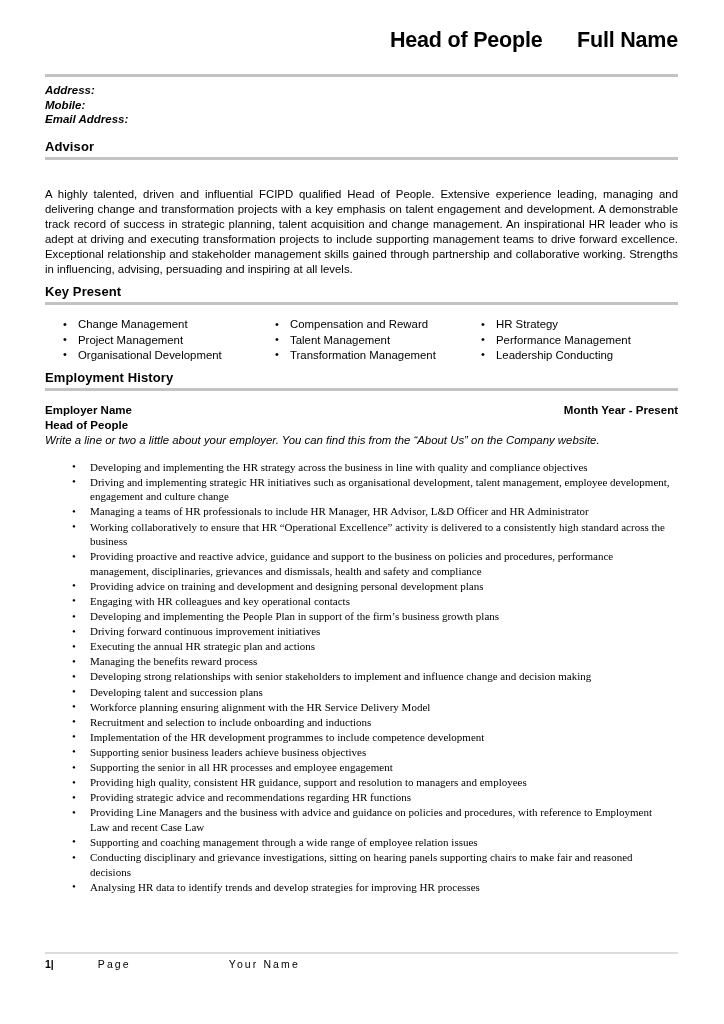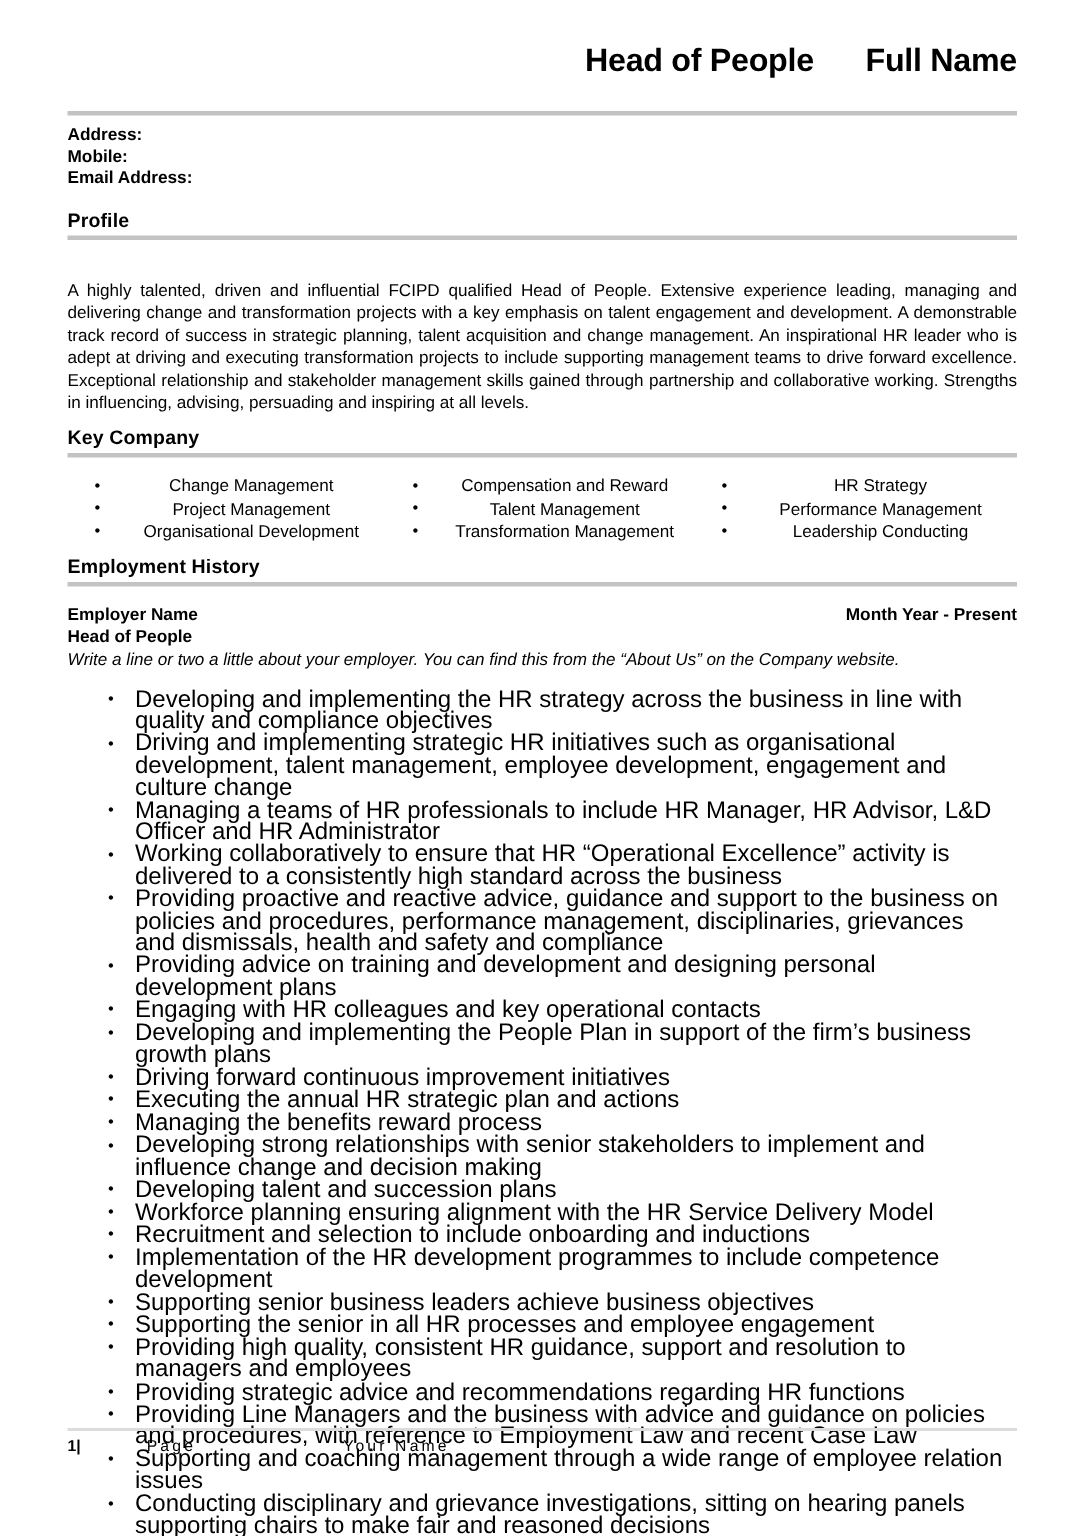--- a/index.html
+++ b/index.html
@@ -57,20 +57,21 @@
   .rule {
     height: 3px;
     background: #c3c3c3;
     width: 633px;
   }
 
   
   .contact {
     padding-top: 6px;
     padding-bottom: 5px;
+    font-style: italic;
   }
   .contact-line {
     font-size: 11.5px;
     font-weight: bold;
     line-height: 14.6px;
     white-space: nowrap;
   }
 
   
   .section-head {
@@ -99,21 +100,20 @@
   .skills-col {
     box-sizing: border-box;
   }
   .skills-col.c1 { width: 212px; }
   .skills-col.c2 { width: 206px; }
   .skills-col.c3 { width: 215px; }
   ul.skill-list {
     list-style: none;
     margin: 0;
     padding: 0;
-    text-align: center;
   }
   ul.skill-list li {
     font-size: 11.4px;
     line-height: 15.2px;
     position: relative;
     padding-left: 33px;
   }
   ul.skill-list li::before {
     content: "\2022";
     position: absolute;
@@ -143,26 +143,27 @@
     line-height: 15.5px;
     margin-top: 1px;
   }
 
   ul.duty-list {
     list-style: none;
     margin: 11px 0 0 0;
     padding: 0;
   }
   ul.duty-list li {
-    font-size: 16px;
+    font-size: 11px;
     line-height: 14.6px;
     position: relative;
     padding-left: 45px;
     padding-right: 6px;
     margin-bottom: 0.5px;
+    font-family: Liberation Serif, serif;
   }
   ul.duty-list li::before {
     content: "\2022";
     position: absolute;
     left: 27px;
     top: -0.5px;
     font-size: 11px;
   }
 
   
@@ -204,25 +205,25 @@
     <div class="job-title">Head of People</div>
 
     <div class="rule"></div>
 
     <div class="contact">
       <div class="contact-line">Address:</div>
       <div class="contact-line">Mobile:</div>
       <div class="contact-line">Email Address:</div>
     </div>
 
-    <div class="section-head">Profile</div>
+    <div class="section-head">Advisor</div>
     <div class="rule"></div>
     <p class="profile-para">A highly talented, driven and influential FCIPD qualified Head of People. Extensive experience leading, managing and delivering change and transformation projects with a key emphasis on talent engagement and development. A demonstrable track record of success in strategic planning, talent acquisition and change management. An inspirational HR leader who is adept at driving and executing transformation projects to include supporting management teams to drive forward excellence. Exceptional relationship and stakeholder management skills gained through partnership and collaborative working. Strengths in influencing, advising, persuading and inspiring at all levels.</p>
 
-    <div class="section-head">Key Company</div>
+    <div class="section-head">Key Present</div>
     <div class="rule"></div>
 
     <div class="skills-wrap">
       <div class="skills-col c1">
         <ul class="skill-list">
           <li>Change Management</li>
           <li>Project Management</li>
           <li>Organisational Development</li>
         </ul>
       </div>

